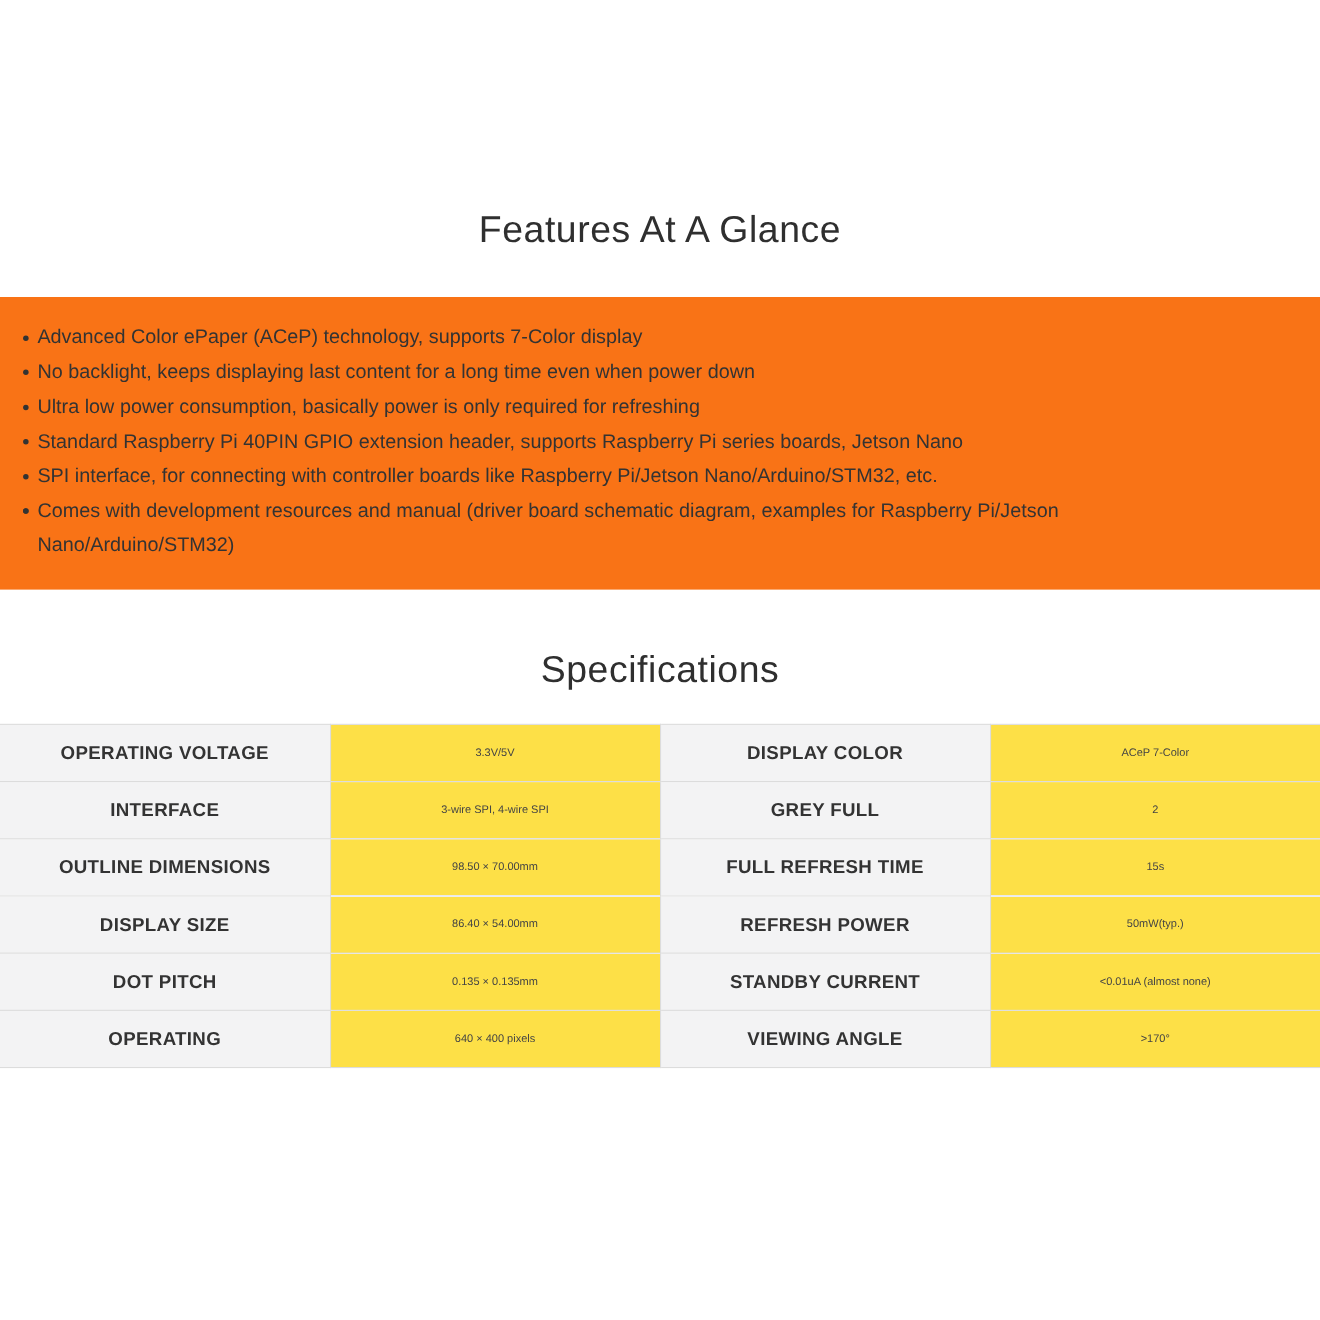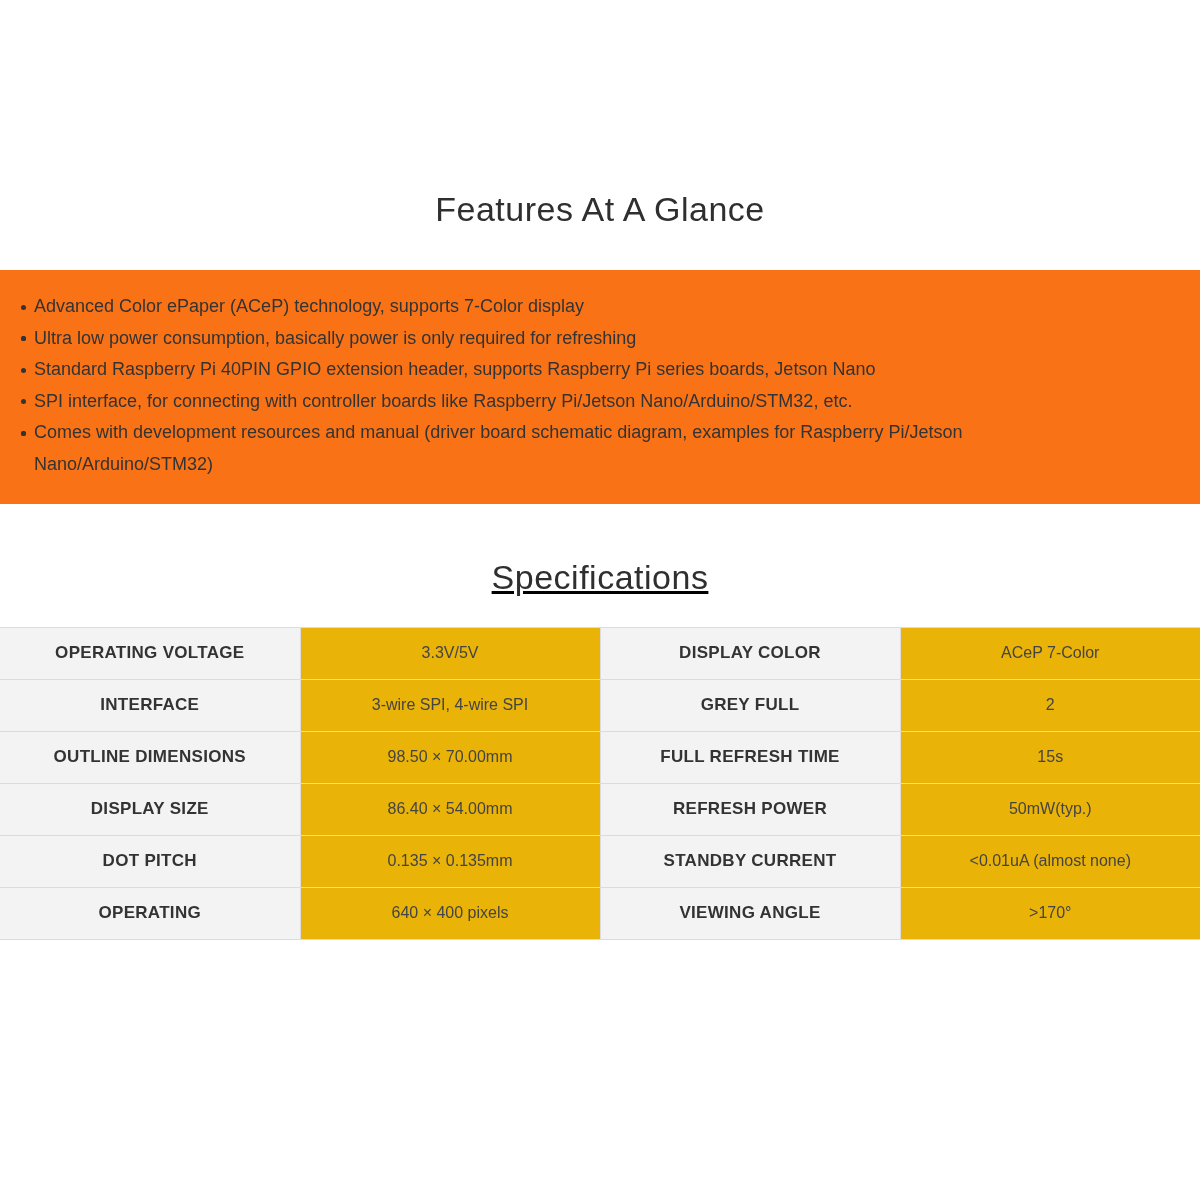--- a/index.html
+++ b/index.html
@@ -59,21 +59,20 @@
     width: 5px;
     height: 5px;
     border-radius: 50%;
     background: #333333;
   }
   
   .specs-header {
     box-sizing: border-box;
     padding-top: 53px;
     padding-bottom: 29px;
-    text-decoration: underline;
   }
   .specs-table {
     width: 1200px;
     border-collapse: collapse;
     table-layout: fixed;
   }
   .specs-table col { width: 25%; }
   .specs-table th,
   .specs-table td {
     height: 52px;
@@ -85,22 +84,22 @@
     overflow: hidden;
   }
   .spec-label-cell {
     background: #f3f3f4;
     font-size: 17px;
     font-weight: 700;
     color: #333333;
     letter-spacing: 0.3px;
   }
   .spec-value-cell {
-    background: #eab308;
-    font-size: 16px;
+    background: #fde047;
+    font-size: 10px;
     font-weight: 400;
     color: #444444;
   }
   
   .specs-table tr > *:first-child { border-left: none; }
   .specs-table tr > *:last-child  { border-right: none; }
 </style>
 </head>
 <body>
 
@@ -111,20 +110,21 @@
   </div>
 
   <div class="features-band">
     <ul class="features-list">
       <li class="feature-item">
         <span class="bullet-dot"></span>
         <span class="feature-text">Advanced Color ePaper (ACeP) technology, supports 7-Color display</span>
       </li>
       <li class="feature-item">
         <span class="bullet-dot"></span>
+        <span class="feature-text">No backlight, keeps displaying last content for a long time even when power down</span>
       </li>
       <li class="feature-item">
         <span class="bullet-dot"></span>
         <span class="feature-text">Ultra low power consumption, basically power is only required for refreshing</span>
       </li>
       <li class="feature-item">
         <span class="bullet-dot"></span>
         <span class="feature-text">Standard Raspberry Pi 40PIN GPIO extension header, supports Raspberry Pi series boards, Jetson Nano</span>
       </li>
       <li class="feature-item">

